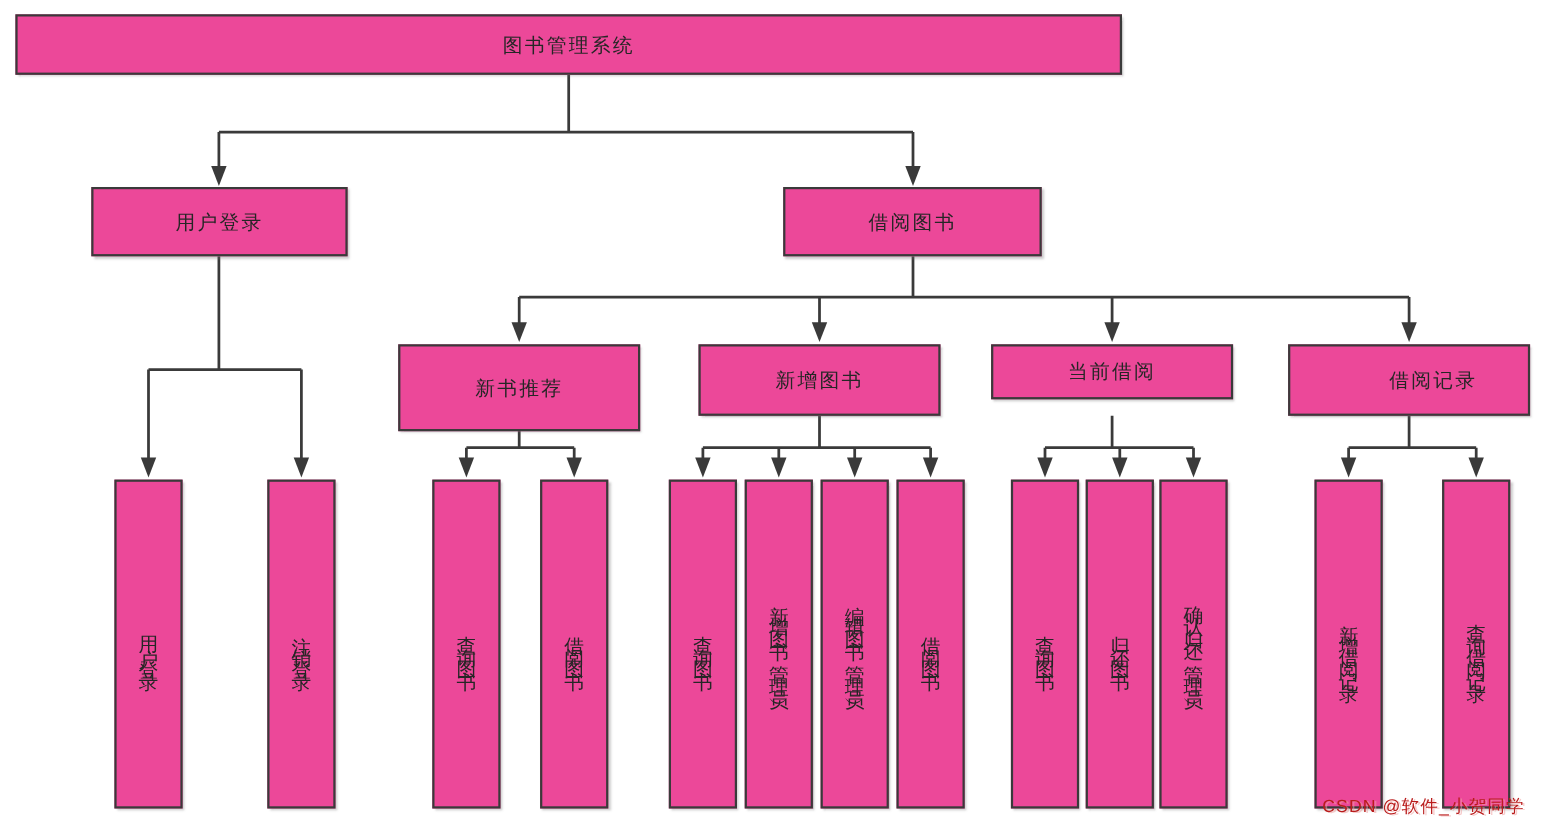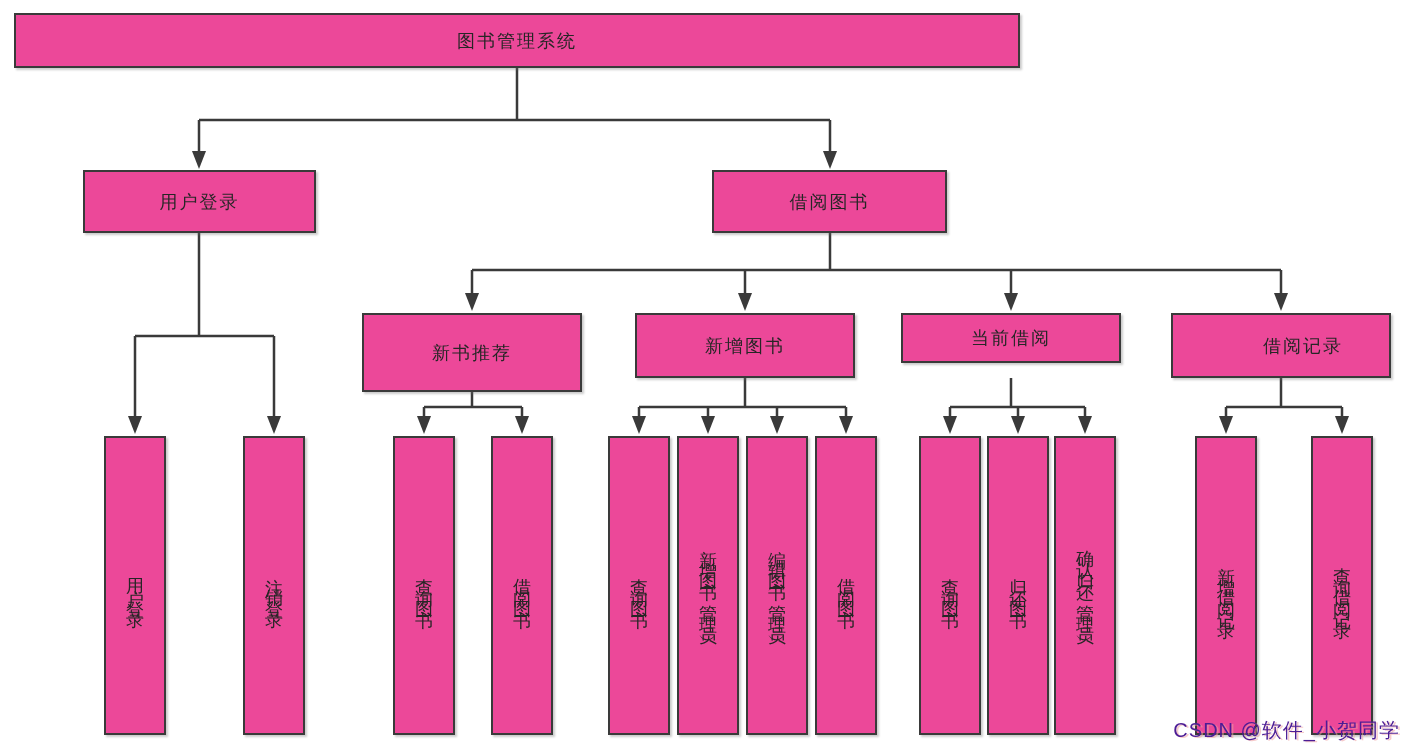--- a/index.html
+++ b/index.html
@@ -57,24 +57,24 @@
   .n-c08 { left: 815px;  }
   .n-c09 { left: 919px;  }
   .n-c10 { left: 987px;  }
   .n-c11 { left: 1054px; }
   .n-c12 { left: 1195px; }
   .n-c13 { left: 1311px; }
   .wire { stroke: #3a3a3a; stroke-width: 2.5; fill: none; }
   .head { fill: #3a3a3a; stroke: none; }
   #watermark {
     position: absolute;
-    right: 5px;
+    right: 19px;
     bottom: 3px;
-    font-size: 20px;
-    color: #4c1d95;
+    font-size: 16px;
+    color: #b91c1c;
     letter-spacing: 1px;
     text-shadow: 2px 1px 0 rgba(238,160,160,0.55);
     z-index: 3;
     white-space: nowrap;
   }
 </style>
 </head>
 <body>
 
 <div id="canvas">

